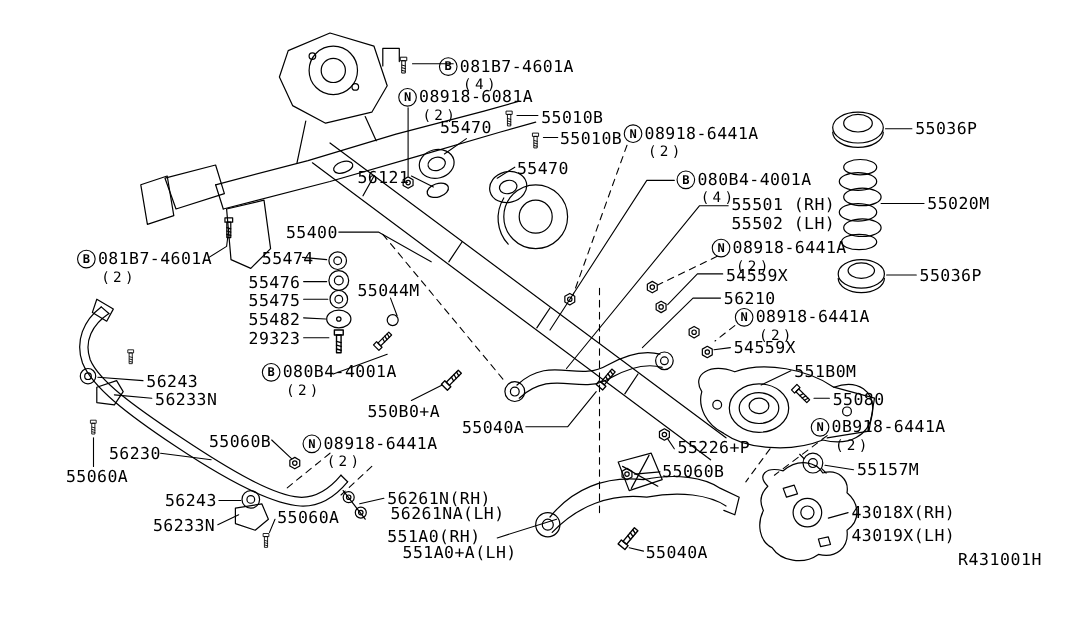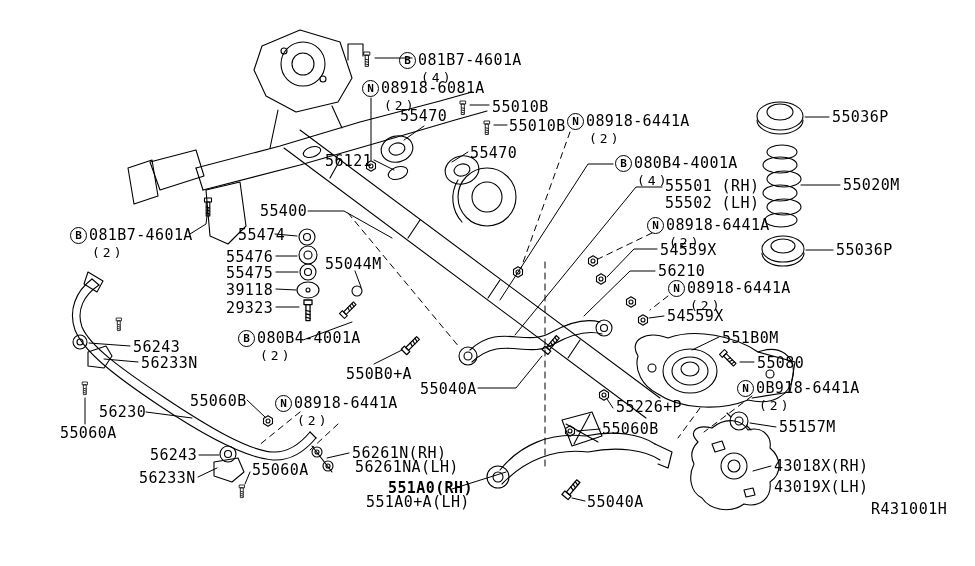--- a/index.html
+++ b/index.html
@@ -396,41 +396,41 @@
           <span class="txt">55476</span>
         </div>
       </div>
       <div class="plabel" style="left: 226px; top: 266px;">
         <div class="row">
           <span class="txt">55475</span>
         </div>
       </div>
       <div class="plabel" style="left: 226px; top: 283px;">
         <div class="row">
-          <span class="txt">39118</span>
+          <span class="txt">55482</span>
         </div>
       </div>
       <div class="plabel" style="left: 226px; top: 301px;">
         <div class="row">
           <span class="txt">29323</span>
         </div>
       </div>
       <div class="plabel" style="left: 325px; top: 257px;">
         <div class="row">
           <span class="txt">55044M</span>
         </div>
       </div>
       <div class="plabel" style="left: 238px; top: 330px;">
         <div class="row">
           <span class="pfx">B</span>
           <span class="txt">080B4-4001A</span>
         </div>
         <div class="qty">(2)</div>
       </div>
-      <div class="plabel" style="left: 346px; top: 367px;">
+      <div class="plabel" style="left: 334px; top: 367px;">
         <div class="row">
           <span class="txt">550B0+A</span>
         </div>
       </div>
       <div class="plabel" style="left: 420px; top: 382px;">
         <div class="row">
           <span class="txt">55040A</span>
         </div>
       </div>
       <div class="plabel" style="left: 275px; top: 395px;">
@@ -483,21 +483,21 @@
       <div class="plabel" style="left: 352px; top: 446px;">
         <div class="row">
           <span class="txt">56261N(RH)</span>
         </div>
       </div>
       <div class="plabel" style="left: 355px; top: 460px;">
         <div class="row">
           <span class="txt">56261NA(LH)</span>
         </div>
       </div>
-      <div class="plabel" style="left: 388px; top: 481px; font-weight: bold;">
+      <div class="plabel" style="left: 352px; top: 481px;">
         <div class="row">
           <span class="txt">551A0(RH)</span>
         </div>
       </div>
       <div class="plabel" style="left: 366px; top: 495px;">
         <div class="row">
           <span class="txt">551A0+A(LH)</span>
         </div>
       </div>
       <div class="plabel" style="left: 616px; top: 400px;">

